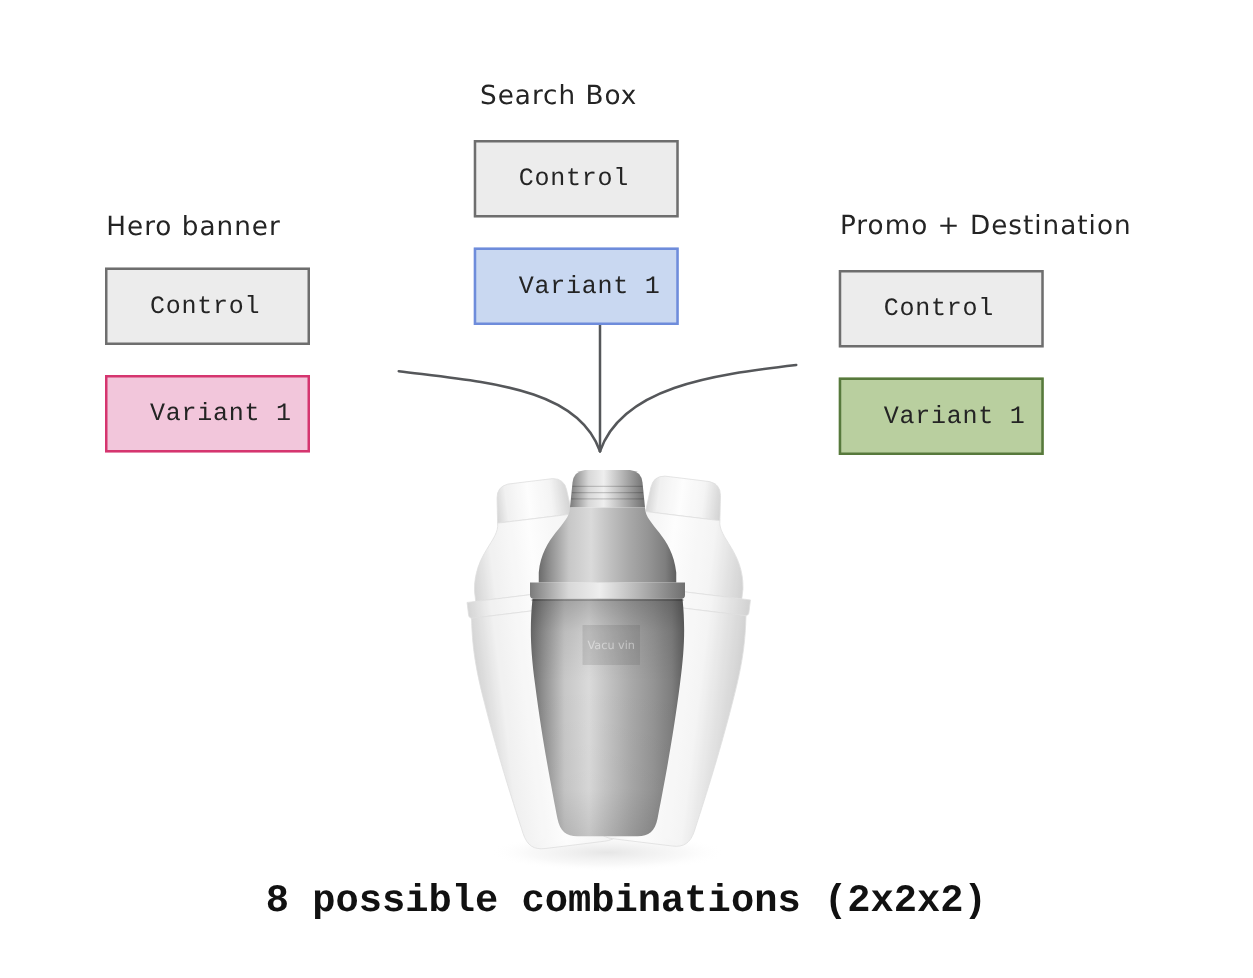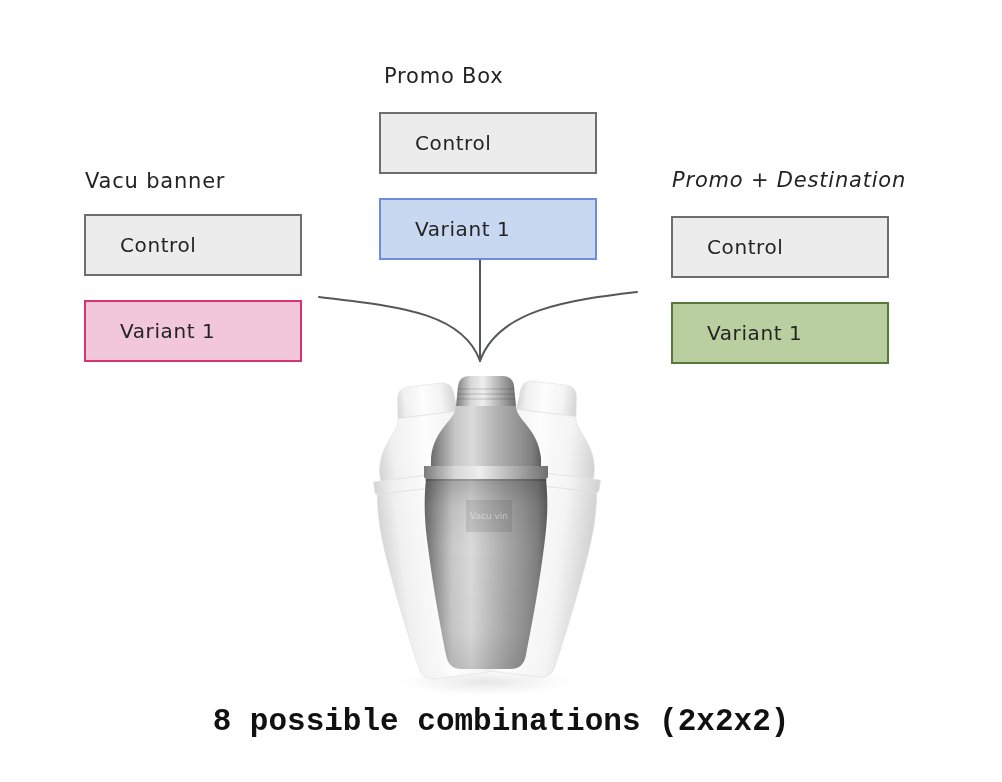--- a/index.html
+++ b/index.html
@@ -6,33 +6,34 @@
   .canvas {
     position:relative; width:1002px; height:782px;
     background:#ffffff; overflow:hidden;
     font-family:"DejaVu Sans", sans-serif;
   }
   .exp-label {
     position:absolute; font-size:21px; letter-spacing:0.8px;
     color:#242424; white-space:nowrap;
   }
   .box {
-    position:absolute; width:218px; height:62px;
+    position:absolute; width:164px; height:62px;
     border:2px solid #6e6e6e; box-sizing:border-box;
     display:flex; align-items:center; padding-left:34px;
     font-size:20px; letter-spacing:0.6px; color:#242424;
     white-space:nowrap;
+    font-family:Liberation Mono, monospace;
   }
   #hero-label    { left:85px;  top:169px; }
   #hero-control  { left:84px;  top:214px; }
   #hero-variant  { left:84px;  top:300px; }
   #search-label  { left:384px; top:64px;  }
   #search-control{ left:379px; top:112px; }
   #search-variant{ left:379px; top:198px; }
-  #promo-label   { left:672px; top:168px;font-style:italic; }
+  #promo-label   { left:672px; top:168px; }
   #promo-control { left:671px; top:216px; }
   #promo-variant { left:671px; top:302px; }
   #connector-svg {
     position:absolute; left:0; top:0; width:1002px; height:782px;
     pointer-events:none;
   }
   #shaker-svg {
     position:absolute; left:350px; top:362px; width:280px; height:350px;
   }
   .slide-title {
@@ -45,29 +46,29 @@
 <body>
 
 <div class="canvas">
 
   <svg id="connector-svg" viewBox="0 0 1002 782" xmlns="http://www.w3.org/2000/svg">
     <path d="M 480 260 L 480 361" fill="none" stroke-width="2" stroke-linecap="round" style="stroke: rgb(85, 87, 90);"></path>
     <path d="M 319 297 C 390 306 462 310 480 361" fill="none" stroke-width="2" stroke-linecap="round" style="stroke: rgb(85, 87, 90);"></path>
     <path d="M 637 292 C 568 300 498 310 480 361" fill="none" stroke-width="2" stroke-linecap="round" style="stroke: rgb(85, 87, 90);"></path>
   </svg>
 
-  <div class="exp-label" id="hero-label">Vacu banner</div>
+  <div class="exp-label" id="hero-label">Hero banner</div>
   <div class="box" id="hero-control" style="background-color: rgb(236, 236, 236); border-color: rgb(110, 110, 110);">
     <span>Control</span>
   </div>
   <div class="box" id="hero-variant" style="background-color: rgb(242, 198, 219); border-color: rgb(213, 53, 111);">
     <span>Variant 1</span>
   </div>
 
-  <div class="exp-label" id="search-label">Promo Box</div>
+  <div class="exp-label" id="search-label">Search Box</div>
   <div class="box" id="search-control" style="background-color: rgb(236, 236, 236); border-color: rgb(110, 110, 110);">
     <span>Control</span>
   </div>
   <div class="box" id="search-variant" style="background-color: rgb(201, 216, 241); border-color: rgb(110, 140, 219);">
     <span>Variant 1</span>
   </div>
 
   <div class="exp-label" id="promo-label">Promo + Destination</div>
   <div class="box" id="promo-control" style="background-color: rgb(236, 236, 236); border-color: rgb(110, 110, 110);">
     <span>Control</span>

